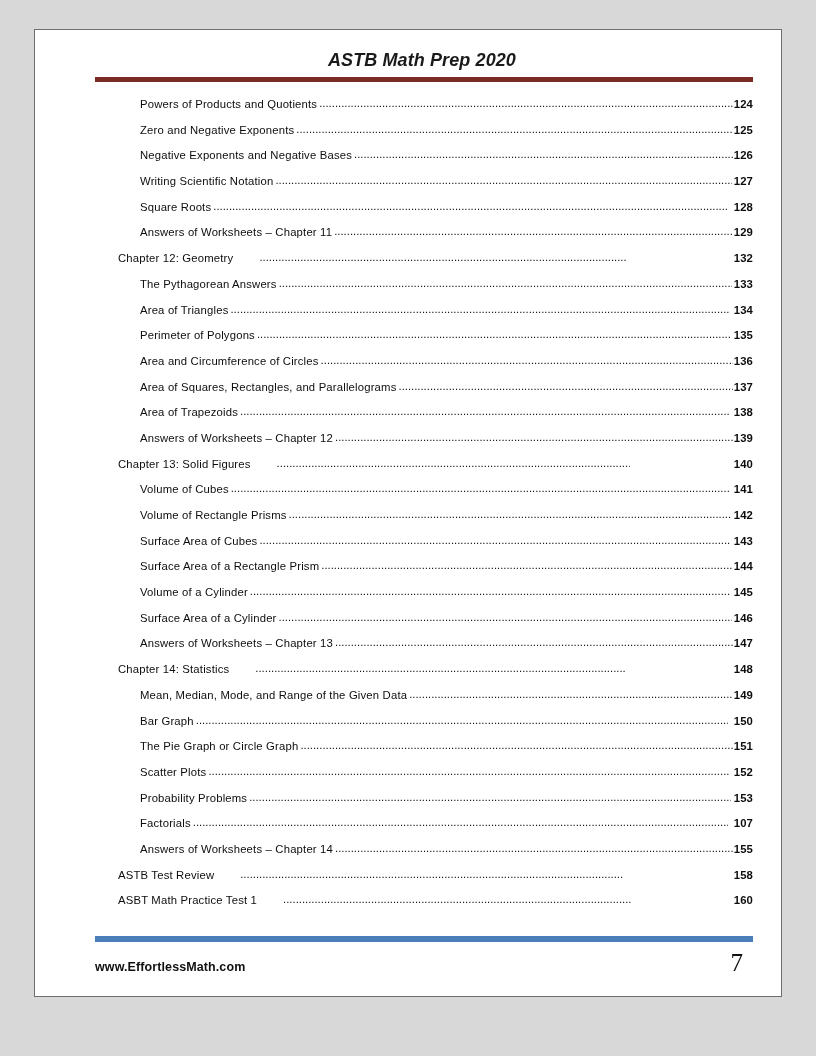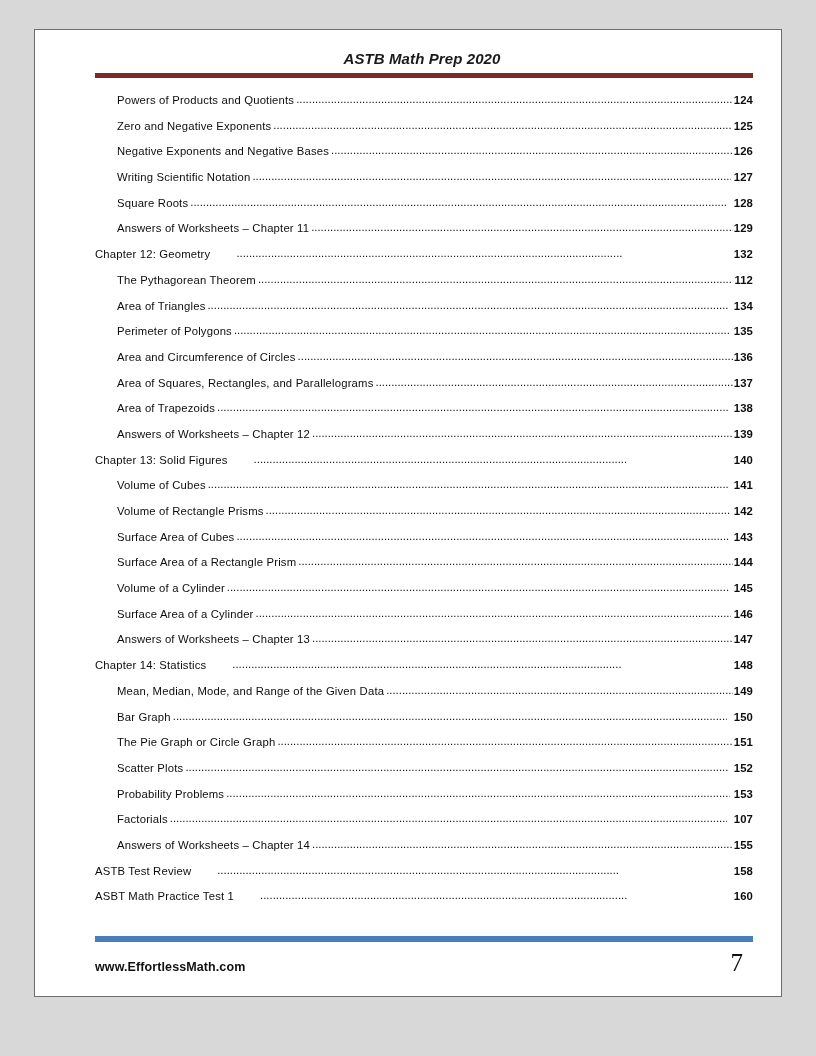--- a/index.html
+++ b/index.html
@@ -26,35 +26,36 @@
   }
   .inner {
     position: absolute;
     left: 60px;
     top: 20px;
     right: 28px;
     bottom: 18px;
   }
   .header-title {
     text-align: center;
-    font-size: 15px;
+    font-size: 18px;
     font-weight: bold;
     font-style: italic;
     color: #1a1a1a;
     letter-spacing: 0.1px;
     padding-right: 4px;
   }
   .header-rule {
     margin-top: 6px;
     height: 5px;
     background: #7b2b25;
     width: 100%;
   }
   .toc {
     margin-top: 17px;
+    margin-left: 23px;
   }
   .toc-row {
     display: flex;
     align-items: baseline;
     font-size: 11.3px;
     color: #0d0d0d;
     line-height: 1;
     padding: 0;
     height: 25.7px;
   }
@@ -168,23 +169,23 @@
           <span class="title">Answers of Worksheets – Chapter 11</span>
           <span class="leader">........................................................................................................................................................................................................</span>
           <span class="page-num">129</span>
         </div>
         <div class="toc-row level-1">
           <span class="title">Chapter 12: Geometry</span>
           <span class="leader">........................................................................................................................................................................................................</span>
           <span class="page-num">132</span>
         </div>
         <div class="toc-row level-2">
-          <span class="title">The Pythagorean Theorem</span>
-          <span class="leader">........................................................................................................................................................................................................</span>
-          <span class="page-num">112</span>
+          <span class="title">The Pythagorean Answers</span>
+          <span class="leader">........................................................................................................................................................................................................</span>
+          <span class="page-num">133</span>
         </div>
         <div class="toc-row level-2">
           <span class="title">Area of Triangles</span>
           <span class="leader">........................................................................................................................................................................................................</span>
           <span class="page-num">134</span>
         </div>
         <div class="toc-row level-2">
           <span class="title">Perimeter of Polygons</span>
           <span class="leader">........................................................................................................................................................................................................</span>
           <span class="page-num">135</span>

